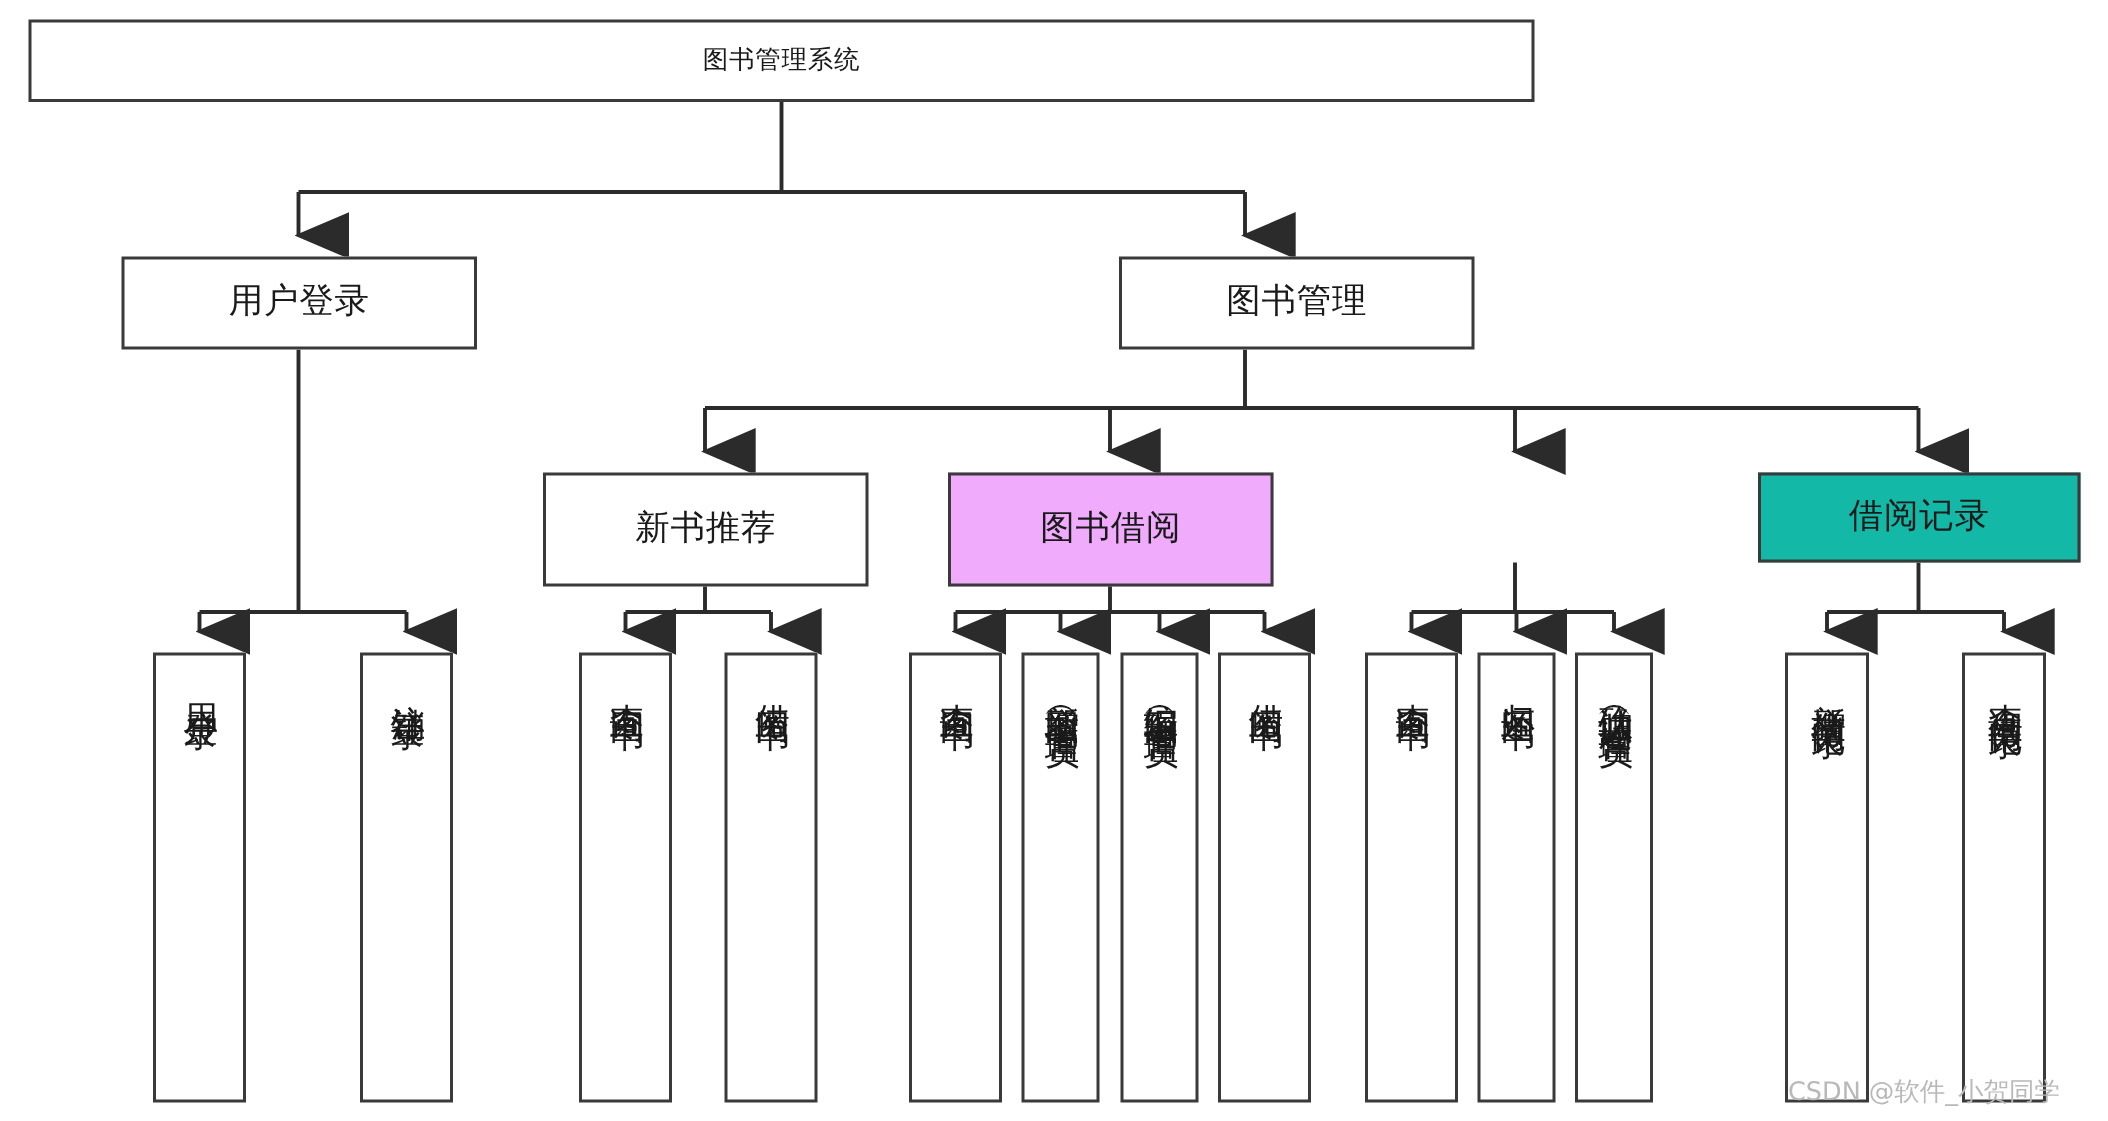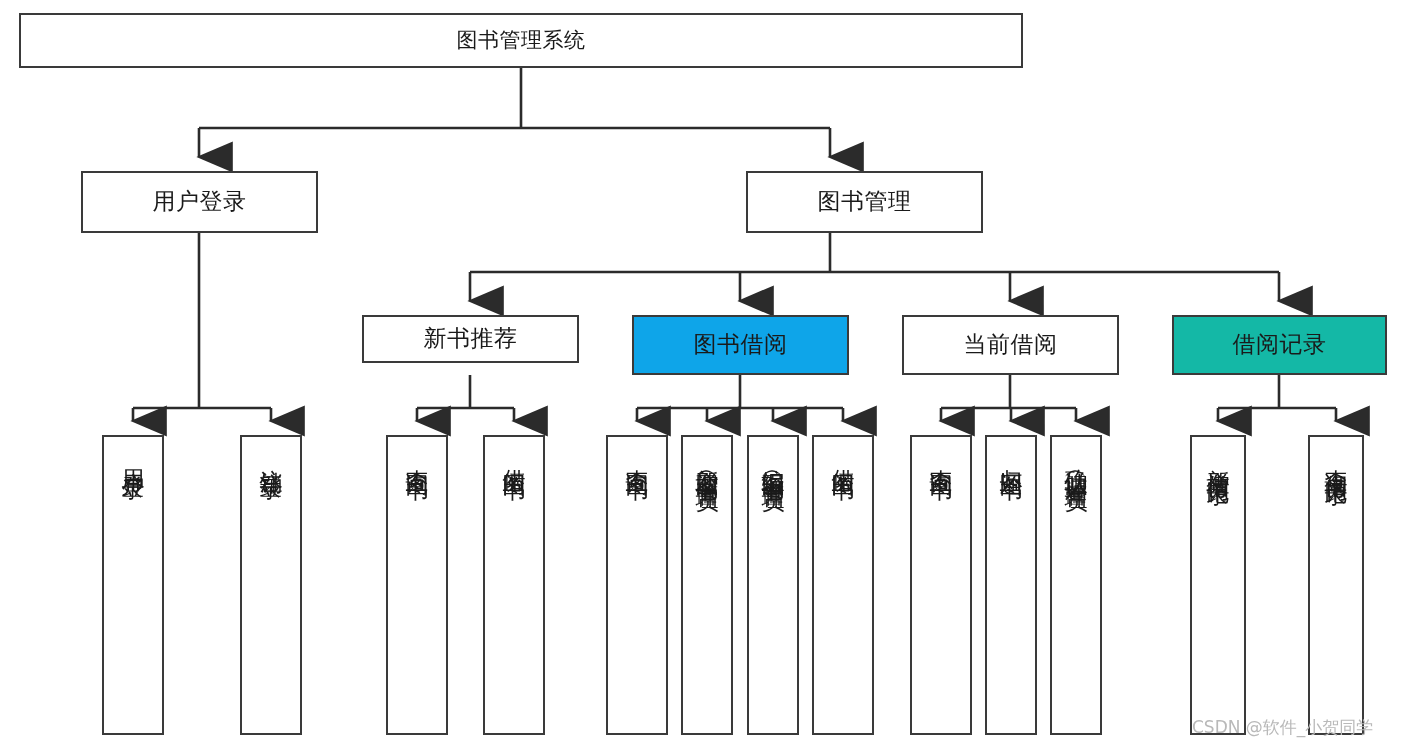--- a/index.html
+++ b/index.html
@@ -40,21 +40,21 @@
   .node .lbl {
     display: block;
     text-align: center;
     line-height: 1.18;
     letter-spacing: 0.5px;
   }
   .node.horiz .lbl {
     font-size: 23px;
   }
   .node.root .lbl {
-    font-size: 21px;
+    font-size: 17px;
   }
   .node.vert {
     align-items: flex-start;
     padding-top: 14px;
   }
   .node.vert .lbl {
     writing-mode: vertical-rl;
     text-orientation: upright;
     font-size: 23px;
     line-height: 1.0;
@@ -132,28 +132,25 @@
     <span class="lbl">图书管理系统</span>
   </div>
 
   <div class="node horiz" style="left: 81px; top: 171px; width: 237px; height: 62px; border-color: rgb(58, 58, 58); background: rgb(255, 255, 255); color: rgb(26, 26, 26);">
     <span class="lbl">用户登录</span>
   </div>
   <div class="node horiz" style="left: 746px; top: 171px; width: 237px; height: 62px; border-color: rgb(58, 58, 58); background: rgb(255, 255, 255); color: rgb(26, 26, 26);">
     <span class="lbl">图书管理</span>
   </div>
 
-  <div class="node horiz" style="left: 362px; top: 315px; width: 217px; height: 48px; border-color: rgb(58, 58, 58); background: rgb(255, 255, 255); color: rgb(26, 26, 26);">
+  <div class="node horiz" style="left: 362px; top: 315px; width: 217px; height: 76px; border-color: rgb(58, 58, 58); background: rgb(255, 255, 255); color: rgb(26, 26, 26);">
     <span class="lbl">新书推荐</span>
   </div>
-  <div class="node horiz" style="left: 632px; top: 315px; width: 217px; height: 60px; border-color: rgb(58, 58, 58); background: #0ea5e9; color: rgb(26, 26, 26);">
+  <div class="node horiz" style="left: 632px; top: 315px; width: 217px; height: 76px; border-color: rgb(58, 58, 58); background: #f0abfc; color: rgb(26, 26, 26);">
     <span class="lbl">图书借阅</span>
-  </div>
-  <div class="node horiz" style="left: 902px; top: 315px; width: 217px; height: 60px; border-color: rgb(58, 58, 58); background: rgb(255, 255, 255); color: rgb(26, 26, 26);">
-    <span class="lbl">当前借阅</span>
   </div>
   <div class="node horiz" style="left: 1172px; top: 315px; width: 215px; height: 60px; border-color: rgb(58, 58, 58); background: #14b8a6; color: rgb(26, 26, 26);">
     <span class="lbl">借阅记录</span>
   </div>
 
   <div class="node vert" style="left: 102px; top: 435px; width: 62px; height: 300px; border-color: rgb(58, 58, 58); background: rgb(255, 255, 255); color: rgb(26, 26, 26);">
     <span class="lbl">用户登录</span>
   </div>
   <div class="node vert" style="left: 240px; top: 435px; width: 62px; height: 300px; border-color: rgb(58, 58, 58); background: rgb(255, 255, 255); color: rgb(26, 26, 26);">
     <span class="lbl">注销登录</span>

